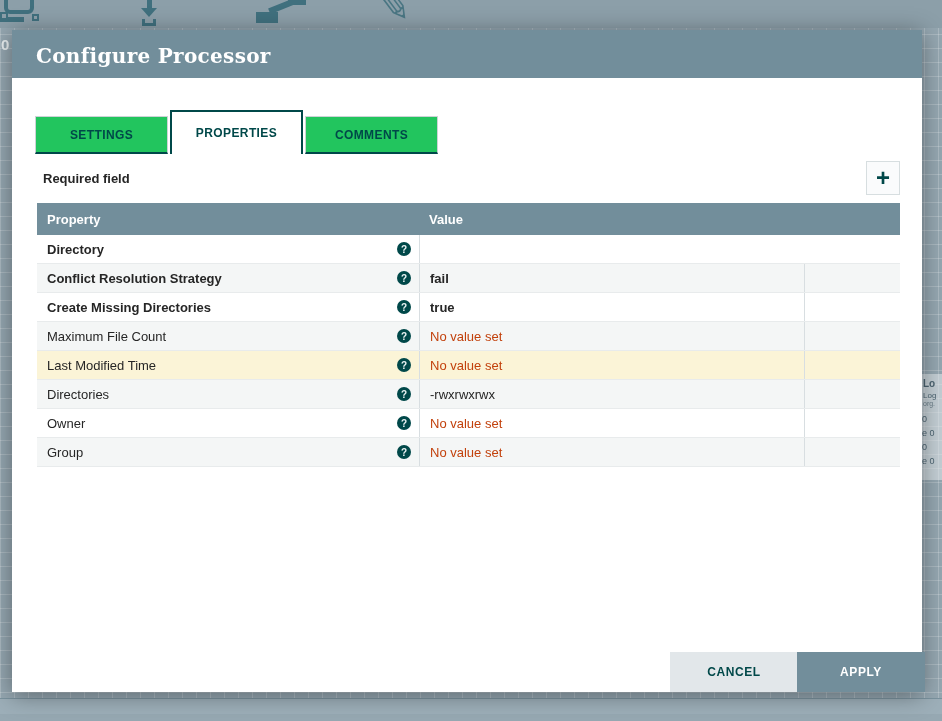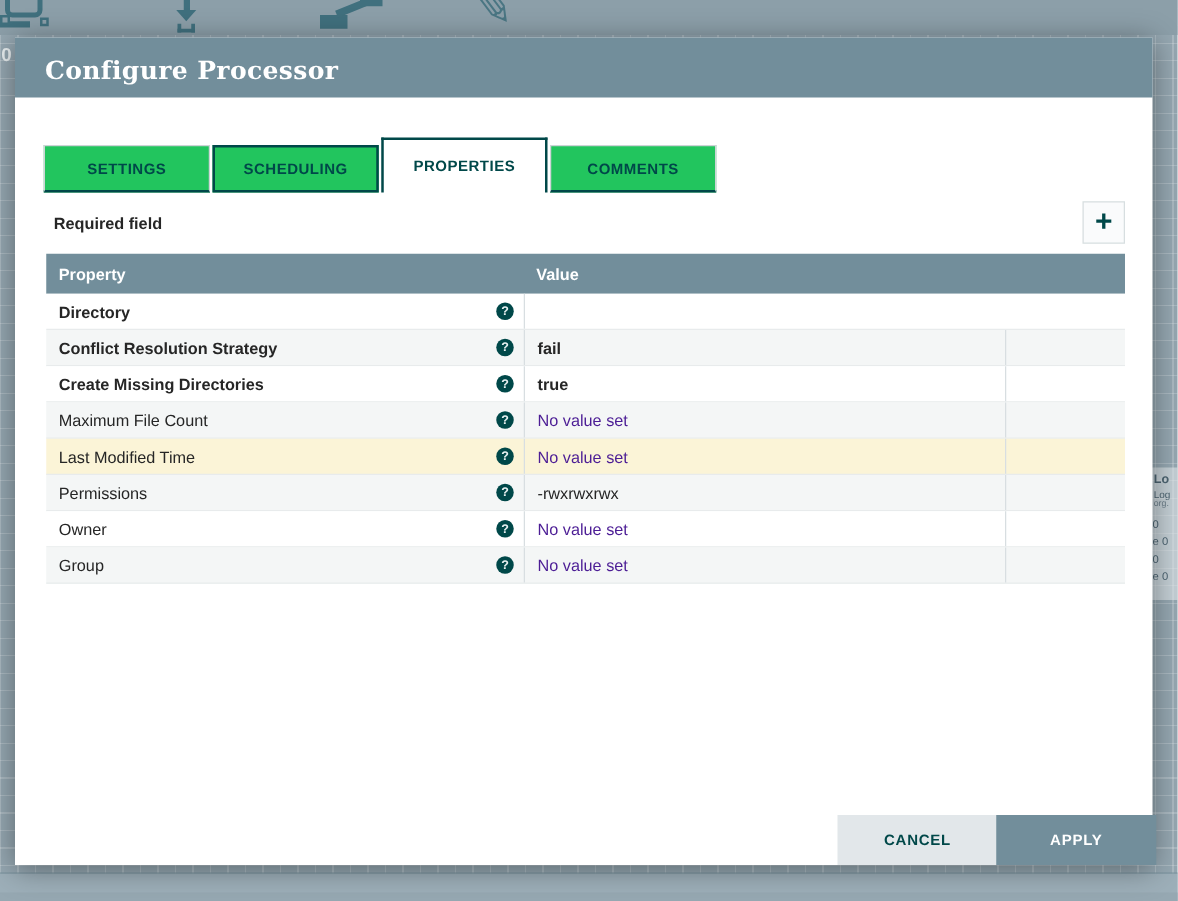--- a/index.html
+++ b/index.html
@@ -76,21 +76,21 @@
   .pt-header .c2 { width:385px; padding-left:10px; }
   .pt-header .c3 { width:96px; }
   .pt-row { display:flex; height:29px; border-bottom:1px solid #E8EBEC; background:#fff; }
   .pt-row.even { background:#F4F6F6; }
   .pt-row.highlighted { background:#FBF4D7; }
   .pt-row .cell { display:flex; align-items:center; }
   .pt-row .c1 { width:382px; padding-left:10px; padding-right:8px; justify-content:space-between; }
   .pt-row .c2 { width:385px; padding-left:10px; border-left:1px solid #D8DEE1; }
   .pt-row .c3 { width:96px; border-left:1px solid #D8DEE1; }
   .pt-row.required .prop-name, .pt-row.required .prop-value { font-weight:bold; }
-  .pt-row.unset .prop-value { color:#4c1d95; }
+  .pt-row.unset .prop-value { color:#c2410c; }
   .help-circle { width:14px; height:14px; border-radius:50%; background:#004849; color:#E8F1F2;
     font-size:10px; font-weight:bold; display:flex; align-items:center; justify-content:center;
     cursor:pointer; flex:0 0 auto; }
 
   
   .btn { position:absolute; bottom:0; height:40px; width:128px; border:none;
     font-family:"Liberation Sans", sans-serif; font-size:12px; font-weight:bold;
     letter-spacing:.6px; cursor:pointer; }
   .btn-cancel { left:658px; background:#E2E7EA; color:#004849; }
   .btn-apply { left:785px; background:#728E9B; color:#fff;margin-top:24px; }
@@ -129,23 +129,20 @@
 
 <div class="modal">
   <div class="modal-header">
     <span class="modal-title">Configure Processor</span>
   </div>
 
   <div class="tabs">
       <div class="tab inactive">
         <span>SETTINGS</span>
       </div>
-      <div class="tab focused">
-        <span>SCHEDULING</span>
-      </div>
       <div class="tab active">
         <span>PROPERTIES</span>
       </div>
       <div class="tab inactive">
         <span>COMMENTS</span>
       </div>
     </div>
 
   <span class="required-label">Required field</span>
   <button class="add-btn">+</button>
@@ -199,21 +196,21 @@
       <span class="prop-name">Last Modified Time</span>
       <span class="help-circle">?</span>
     </div>
     <div class="cell c2">
       <span class="prop-value">No value set</span>
     </div>
     <div class="cell c3"></div>
   </div>
         <div class="pt-row even">
     <div class="cell c1">
-      <span class="prop-name">Permissions</span>
+      <span class="prop-name">Directories</span>
       <span class="help-circle">?</span>
     </div>
     <div class="cell c2">
       <span class="prop-value">-rwxrwxrwx</span>
     </div>
     <div class="cell c3"></div>
   </div>
         <div class="pt-row unset">
     <div class="cell c1">
       <span class="prop-name">Owner</span>

